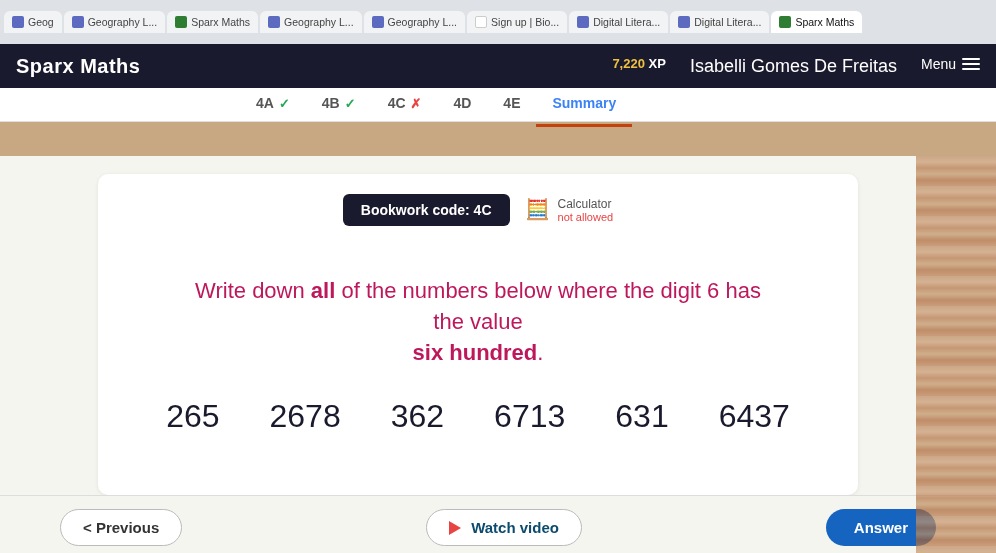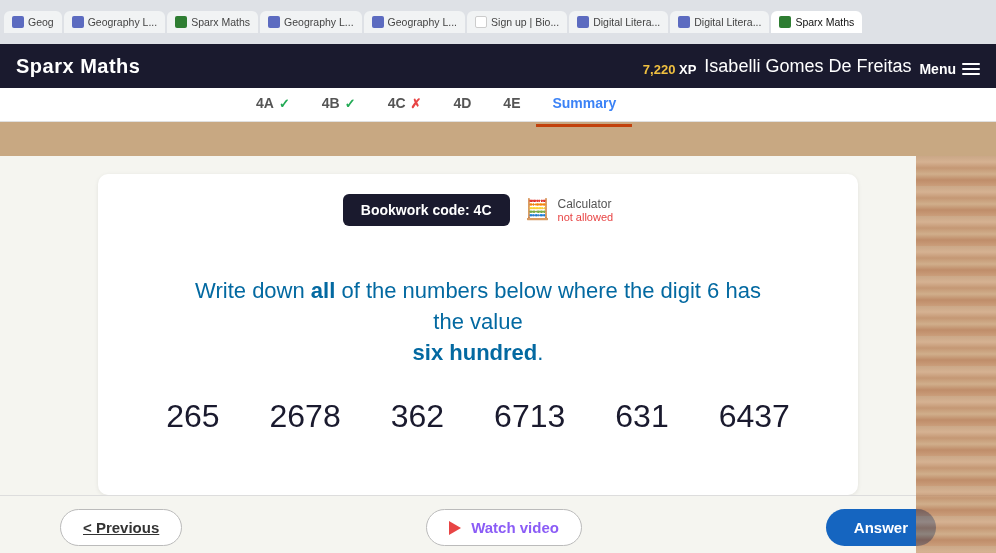--- a/index.html
+++ b/index.html
@@ -67,39 +67,39 @@
     }
     .app-logo {
       color: #fff;
       font-size: 20px;
       font-weight: 700;
       letter-spacing: 0.5px;
     }
     .header-right {
       margin-left: auto;
       display: flex;
-      align-items: flex-end;
-      gap: 8px;
+      align-items: flex-start;
+      gap: 24px;
     }
     .xp-badge {
       color: #fff;
       font-size: 13px;
       font-weight: 600;
     }
     .xp-num {
       color: #f0c040;
     }
     .user-name {
       color: #fff;
       font-size: 18px;
     }
     .menu-btn {
       color: #fff;
       font-size: 14px;
-      font-weight: 700;
+      font-weight: 400;
       display: flex;
       align-items: center;
       gap: 6px;
       cursor: pointer;
     }
     .hamburger {
       display: flex;
       flex-direction: column;
       gap: 3px;
     }
@@ -193,21 +193,21 @@
     }
 
     
     .question-area {
       text-align: center;
       margin: 30px 0 30px 0;
       padding: 0 40px;
     }
     .question-text {
       font-size: 22px;
-      color: #0369a1;
+      color: #be185d;
       line-height: 1.4;
     }
     .question-text strong {
       font-weight: 900;
     }
 
     
     .numbers-row {
       display: flex;
       align-items: center;
@@ -237,33 +237,32 @@
       align-items: center;
       gap: 6px;
       background: #fff;
       border: 1.5px solid #bbb;
       border-radius: 24px;
       padding: 9px 22px;
       font-size: 15px;
       font-weight: 600;
       color: #333;
       cursor: pointer;
-      text-decoration: underline;
     }
     .watch-btn {
       display: flex;
       align-items: center;
       gap: 8px;
       background: #fff;
       border: 1.5px solid #bbb;
       border-radius: 24px;
       padding: 9px 22px;
       font-size: 15px;
       font-weight: 600;
-      color: #8b5cf6;
+      color: #0c4a6e;
       cursor: pointer;
     }
     .watch-icon {
       width: 0;
       height: 0;
       border-top: 7px solid transparent;
       border-bottom: 7px solid transparent;
       border-left: 12px solid #e84444;
       margin-right: 2px;
     }

